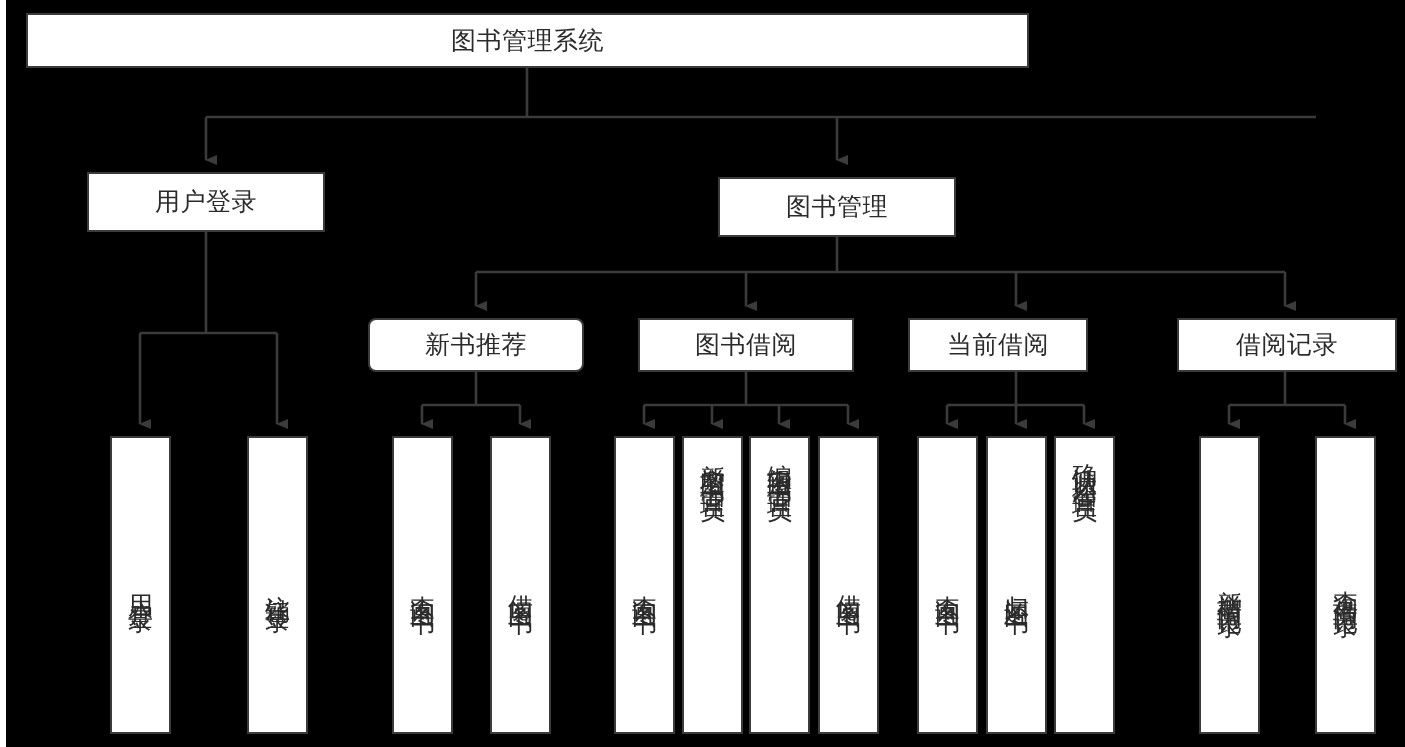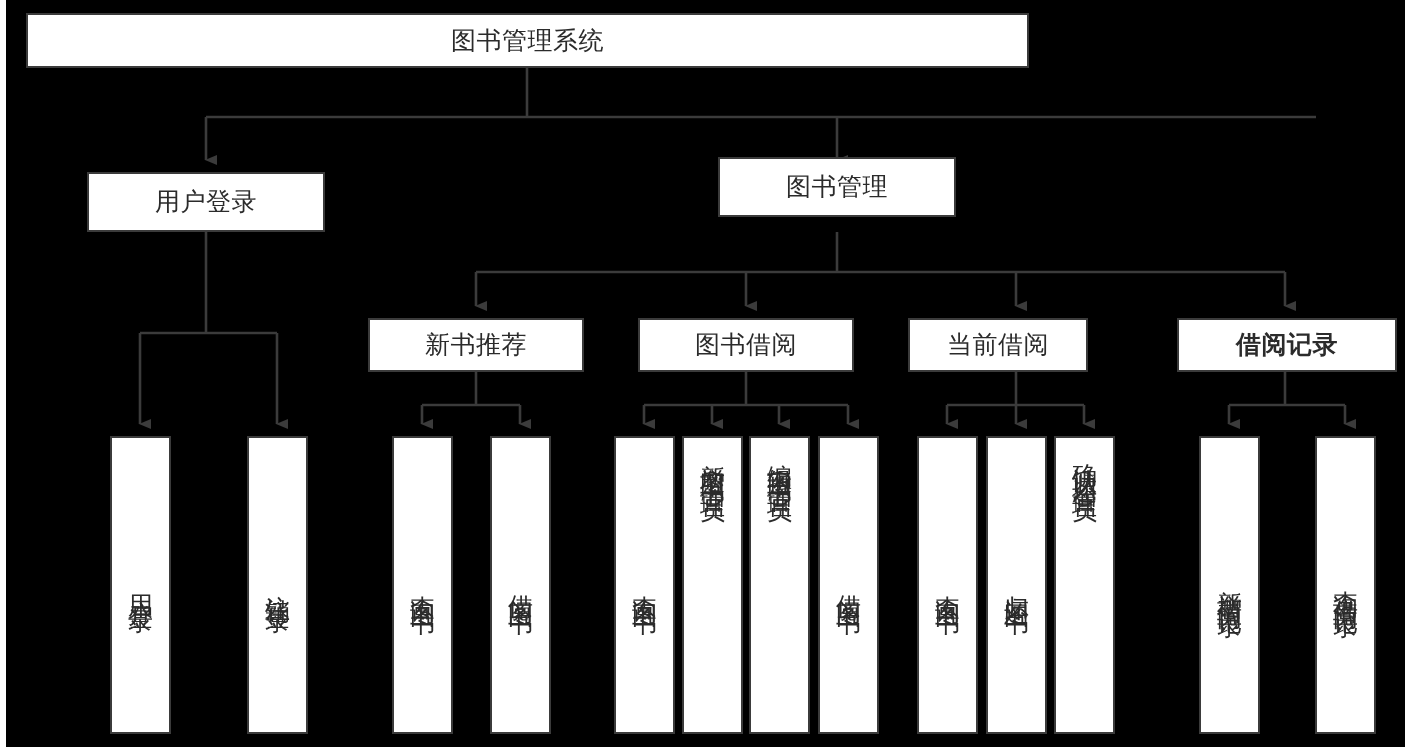--- a/index.html
+++ b/index.html
@@ -130,34 +130,34 @@
     </g>
   </svg>
 
   <div class="node root horiz" style="left:20px; top:13px; width:1003px; height:55px;">
     <span class="label">图书管理系统</span>
   </div>
 
   <div class="node horiz" style="left:81px; top:172px; width:238px; height:60px;">
     <span class="label">用户登录</span>
   </div>
-  <div class="node horiz" style="left:712px; top:157px; width:238px; height:60px;">
+  <div class="node horiz" style="left:712px; top:177px; width:238px; height:60px;">
     <span class="label">图书管理</span>
   </div>
 
-  <div class="node horiz" style="left:362px; top:318px; width:216px; height:54px;">
+  <div class="node horiz" style="left:362px; top:318px; width:216px; height:54px;border-radius:8px;">
     <span class="label">新书推荐</span>
   </div>
   <div class="node horiz" style="left:632px; top:318px; width:216px; height:54px;">
     <span class="label">图书借阅</span>
   </div>
   <div class="node horiz" style="left:902px; top:318px; width:180px; height:54px;">
     <span class="label">当前借阅</span>
   </div>
-  <div class="node horiz" style="left:1171px; top:318px; width:220px; height:54px;font-weight:bold;">
+  <div class="node horiz" style="left:1171px; top:318px; width:220px; height:54px;">
     <span class="label">借阅记录</span>
   </div>
 
   <div class="node vert" style="left:104px; top:436px; width:61px; height:298px; align-items:center; padding-top:0;">
     <span class="label">用户登录</span>
   </div>
   <div class="node vert" style="left:241px; top:436px; width:61px; height:298px; align-items:center; padding-top:0;">
     <span class="label">注销登录</span>
   </div>
 

